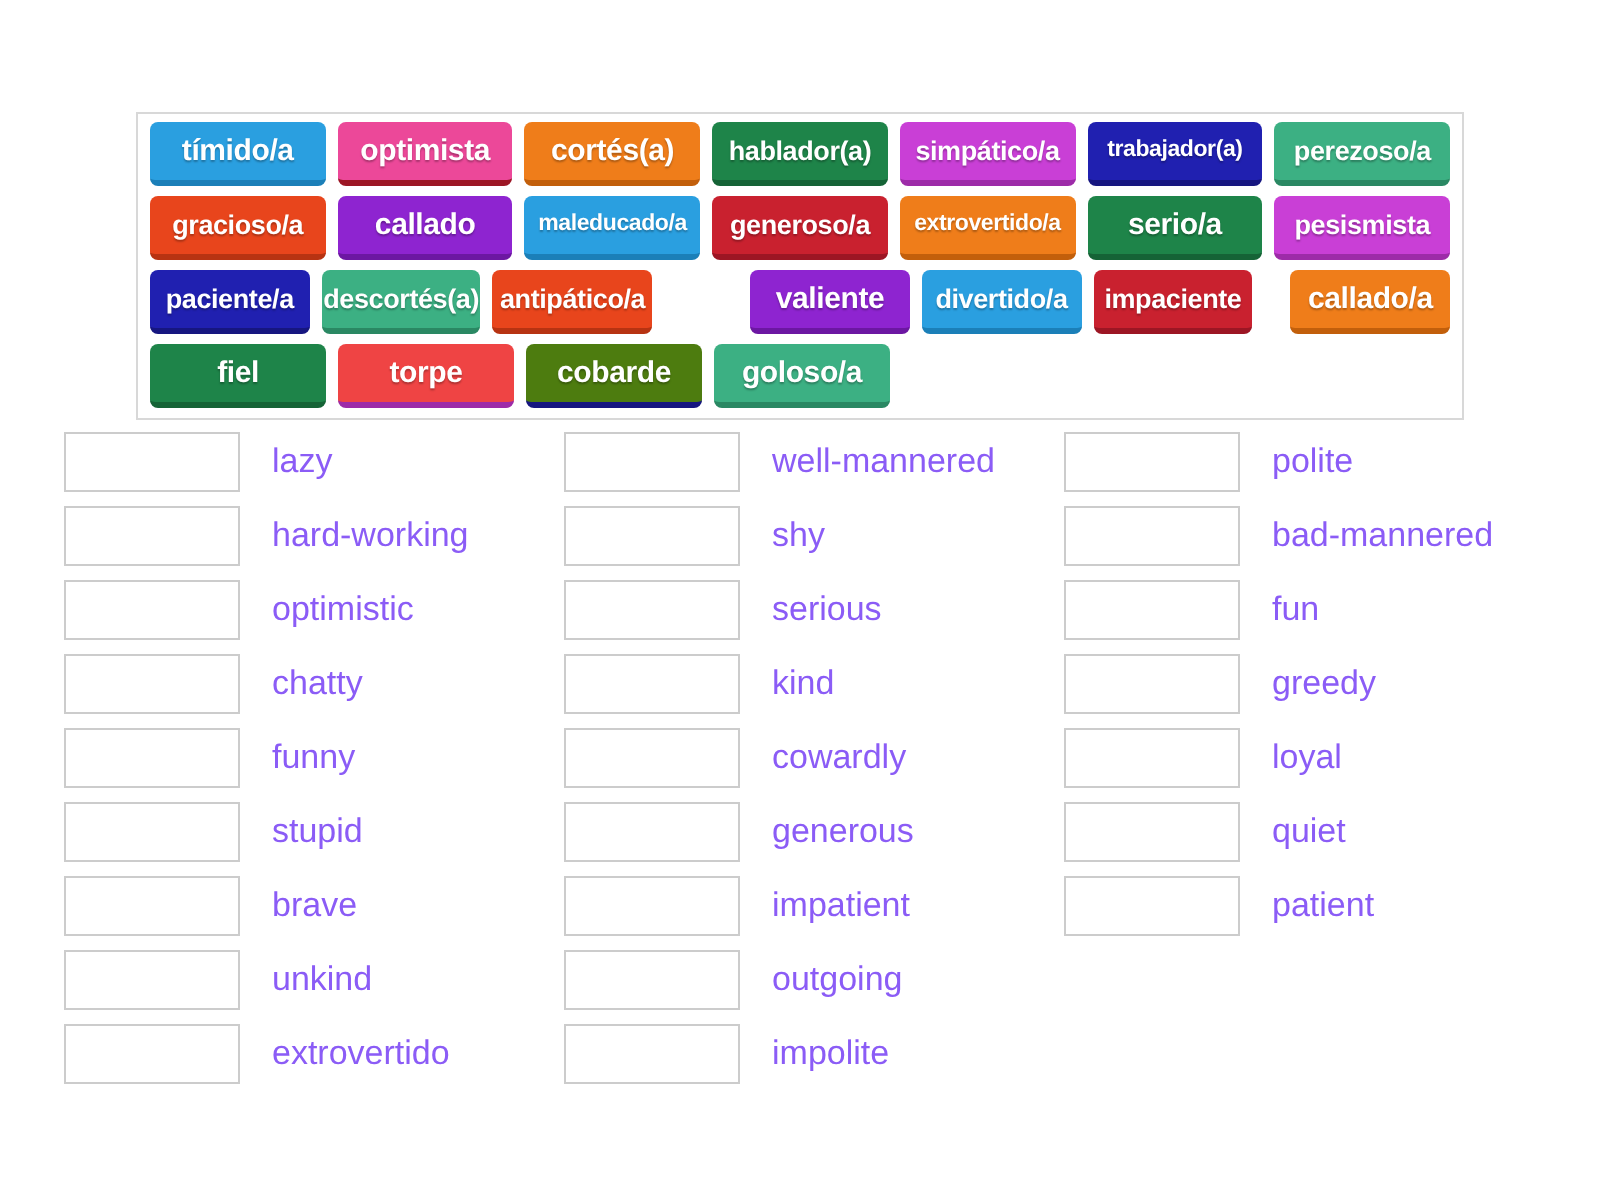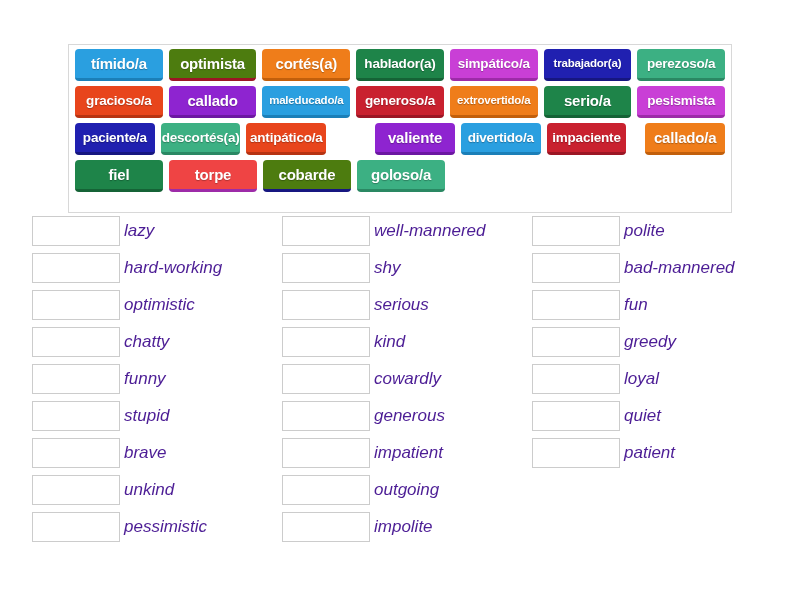--- a/index.html
+++ b/index.html
@@ -13,25 +13,25 @@
     background: #ffffff;
     font-family: "Liberation Sans", sans-serif;
     overflow: hidden;
     position: relative;
   }
 
   
   #tile-bank {
     position: absolute;
     left: 68px;
-    top: 44px;
+    top: 56px;
     width: 664px;
     border: 1px solid #d8d8d8;
     background: #ffffff;
-    padding: 4px 0 20px 0;
+    padding: 4px 0 5px 0;
     box-sizing: border-box;
   }
   .tile-row {
     display: flex;
     justify-content: flex-start;
     padding: 0 3px;
     margin-bottom: 5px;
   }
   .tile-row:last-child { margin-bottom: 0; }
 
@@ -80,35 +80,34 @@
   }
   .drop-box {
     width: 88px;
     height: 30px;
     border: 1px solid #cccccc;
     background: #ffffff;
     box-sizing: border-box;
     flex: 0 0 auto;
   }
   .answer-label {
-    margin-left: 4px;
+    margin-left: 16px;
     font-size: 17px;
-    color: #4c1d95;
+    color: #8b5cf6;
     line-height: 1;
     white-space: nowrap;
-    font-style: italic;
   }
 </style>
 </head>
 <body>
 
 <div id="tile-bank">
     <div class="tile-row">
       <div class="tile" style="background: rgb(42, 159, 224); border-bottom: 3px solid rgb(27, 127, 184);">tímido/a</div>
-      <div class="tile" style="background: #4d7c0f; border-bottom: 3px solid rgb(156, 22, 36);">optimista</div>
+      <div class="tile" style="background: #ec4899; border-bottom: 3px solid rgb(156, 22, 36);">optimista</div>
       <div class="tile" style="background: rgb(239, 125, 26); border-bottom: 3px solid rgb(194, 95, 11);">cortés(a)</div>
       <div class="tile mid" style="background: rgb(30, 132, 73); border-bottom: 3px solid rgb(21, 99, 54);">hablador(a)</div>
       <div class="tile mid" style="background: rgb(201, 63, 214); border-bottom: 3px solid rgb(157, 43, 168);">simpático/a</div>
       <div class="tile small" style="background: rgb(32, 32, 176); border-bottom: 3px solid rgb(22, 22, 128);">trabajador(a)</div>
       <div class="tile mid" style="background: rgb(60, 176, 131); border-bottom: 3px solid rgb(42, 136, 99);">perezoso/a</div>
     </div>
     <div class="tile-row">
       <div class="tile mid" style="background: rgb(232, 69, 28); border-bottom: 3px solid rgb(183, 51, 18);">gracioso/a</div>
       <div class="tile" style="background: rgb(142, 36, 208); border-bottom: 3px solid rgb(108, 23, 162);">callado</div>
       <div class="tile small" style="background: rgb(42, 159, 224); border-bottom: 3px solid rgb(27, 127, 184);">maleducado/a</div>
@@ -163,21 +162,21 @@
       <div class="answer-row">
         <div class="drop-box"></div>
         <div class="answer-label">brave</div>
       </div>
       <div class="answer-row">
         <div class="drop-box"></div>
         <div class="answer-label">unkind</div>
       </div>
       <div class="answer-row">
         <div class="drop-box"></div>
-        <div class="answer-label">pessimistic</div>
+        <div class="answer-label">extrovertido</div>
       </div>
     </div>
     <div class="answer-col">
       <div class="answer-row">
         <div class="drop-box"></div>
         <div class="answer-label">well-mannered</div>
       </div>
       <div class="answer-row">
         <div class="drop-box"></div>
         <div class="answer-label">shy</div>

